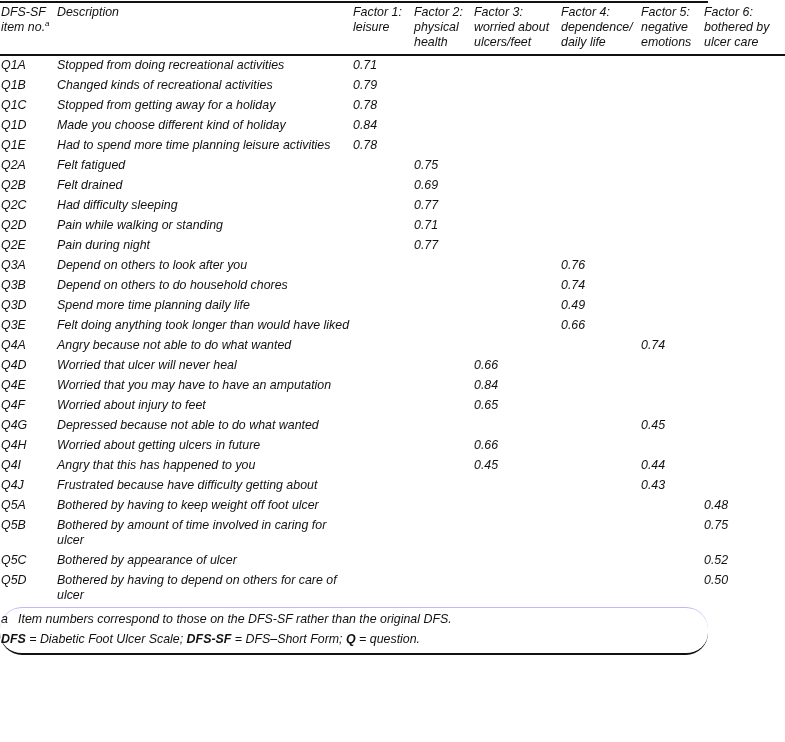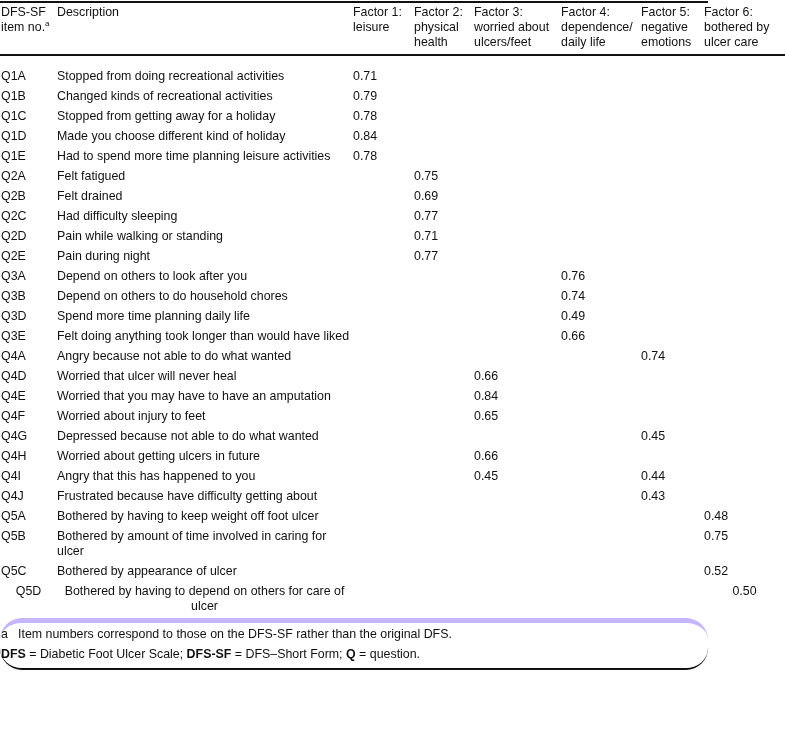--- a/index.html
+++ b/index.html
@@ -1,42 +1,42 @@
 <!DOCTYPE html>
 <html><head>
 <meta charset="utf-8">
 <style>
   html, body { margin: 0; padding: 0; background: #ffffff; }
   body {
     width: 785px; height: 742px; overflow: hidden;
     font-family: "Liberation Sans", sans-serif;
     font-size: 12.4px; color: #111; line-height: 15px;
   }
-  .wrap { position: relative; width: 708px; }
+  .wrap { position: relative; width: 708px; font-style: italic; }
   .top-rule { height: 2px; background: #111; margin-top: 1px; }
   table { border-collapse: collapse; width: 785px; table-layout: fixed; }
   col.c-item { width: 56px; }
   col.c-desc { width: 296px; }
   col.c-f1 { width: 61px; }
   col.c-f2 { width: 60px; }
   col.c-f3 { width: 87px; }
   col.c-f4 { width: 80px; }
   col.c-f5 { width: 63px; }
   col.c-f6 { width: 82px; }
   thead th {
     font-weight: normal; text-align: left; vertical-align: top;
     padding: 2px 0 4px 1px; height: 43px;
     border-bottom: 2px solid #111;
   }
   tbody td {
     vertical-align: top; padding: 3px 0 2px 1px;
   }
-  tbody tr.first td { padding-top: 13px; }
-  tbody tr.last td { padding-bottom: 4px; text-align: center; }
-  .foot { border-top: 5px solid #c4b5fd; border-bottom: 2px solid #111; padding: 3px 16px 2px 1px; border-radius: 22px; }
+  tbody tr.first td { padding-top: 2px; }
+  tbody tr.last td { padding-bottom: 4px; }
+  .foot { border-top: 1px solid #c4b5fd; border-bottom: 2px solid #111; padding: 3px 16px 2px 1px; border-radius: 22px; }
   .foot-line { height: 20px; line-height: 17px; white-space: nowrap; }
   .fn-mark { display: inline-block; width: 17px; }
   sup { font-size: 8px; line-height: 0; }
   b { font-weight: bold; }
 </style>
 </head>
 <body>
 
 <div class="wrap">
   <div class="top-rule"></div>

